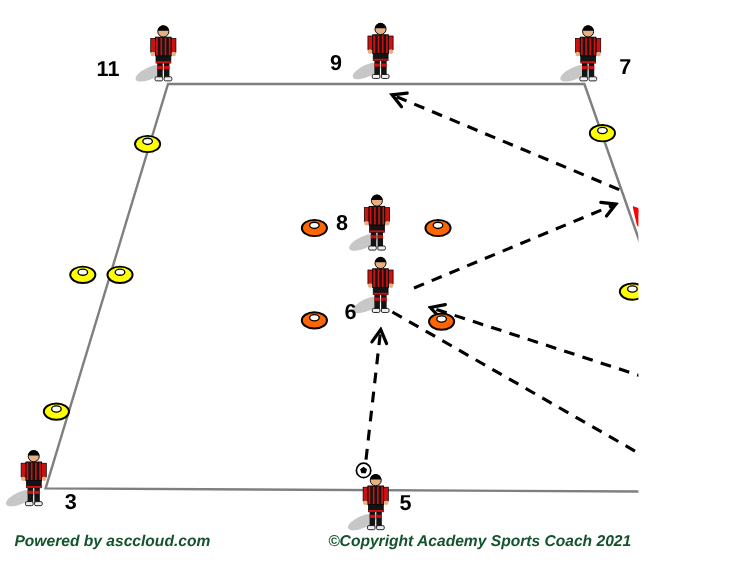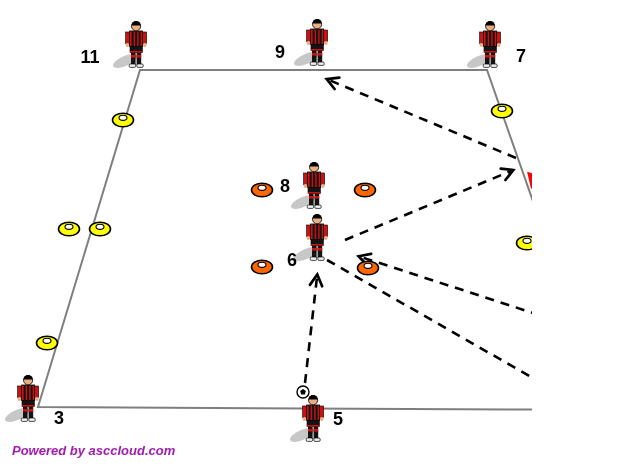--- a/index.html
+++ b/index.html
@@ -15,21 +15,21 @@
   }
   #pitch {
     position: absolute; left: 0; top: 0;
   }
   .footer-text {
     position: absolute;
     top: 443px;
     font-size: 13px;
     font-weight: bold;
     font-style: italic;
-    color: #a21caf;
+    color: #14532d;
     white-space: nowrap;
   }
   #footer-left  { left: 12px; }
   #footer-right { right: 6px; }
   text.player-num {
     font-family: "Liberation Sans", sans-serif;
     font-size: 18px;
     font-weight: bold;
     fill: #000;
   }
@@ -156,13 +156,14 @@
         <text x="285" y="192" text-anchor="middle" class="player-num" fill="#000000">8</text>
         <text x="292" y="266" text-anchor="middle" class="player-num" fill="#000000">6</text>
         <text x="59" y="424" text-anchor="middle" class="player-num" fill="#000000">3</text>
         <text x="338" y="425" text-anchor="middle" class="player-num" fill="#000000">5</text>
         <text x="567" y="432" text-anchor="middle" class="player-num" fill="#000000">2</text>
       </g>
   </svg>
 
   <div class="footer-text" id="footer-left">Powered by asccloud.com</div>
 
+  <div class="footer-text" id="footer-right">©Copyright Academy Sports Coach 2021</div>
 </div>
 
 </body></html>

